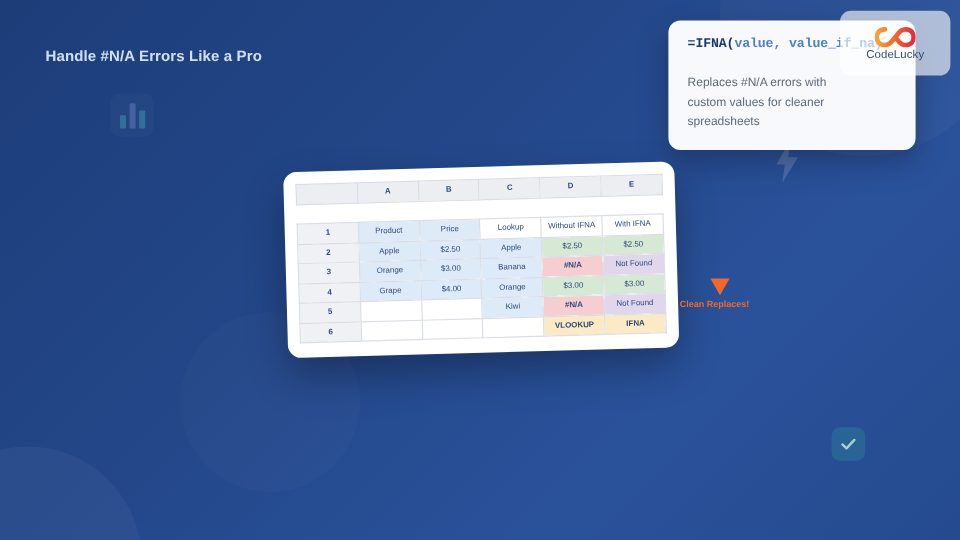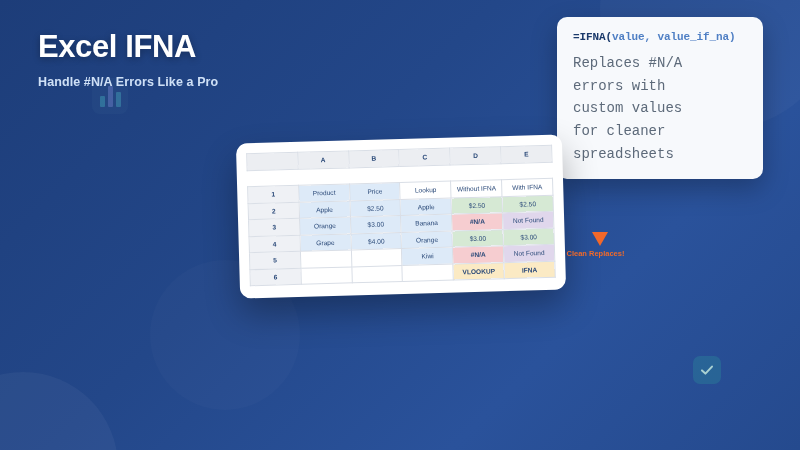--- a/index.html
+++ b/index.html
@@ -114,26 +114,25 @@
   #formula-text {
     font-family: "Liberation Mono", "DejaVu Sans Mono", monospace;
     font-size: 11px;
     font-weight: bold;
     color: #1b3a6b;
     white-space: nowrap;
     letter-spacing: -0.1px;
   }
   #formula-text .args { color: #4f7fc4; }
   #formula-desc {
-    margin-top: 9px;
-    font-size: 14px;
+    margin-top: 19px;
+    font-size: 10px;
     line-height: 1.62;
     color: #5d6a7a;
     max-width: 125px;
-    font-family: Liberation Mono, monospace;
   }
 
   
   #brand-badge {
     position: absolute;
     left: 700px; top: 9px;
     width: 92px; height: 54px;
     border-radius: 9px;
     background: rgba(255,255,255,0.62);
     display: flex;
@@ -245,31 +244,43 @@
     </svg>
   </div>
 
   <div class="deco" id="deco-check">
     <svg width="16" height="16" viewBox="0 0 16 16">
       <path d="M3 8.4 L6.4 11.6 L13 4.6" fill="none" stroke="#bfe4dc" stroke-width="2" stroke-linecap="round" stroke-linejoin="round" opacity="0.85"></path>
     </svg>
   </div>
 
   <div id="headline-block">
-    <h1 id="page-title">Excel IFNA</h1>
     <p id="page-subtitle">Handle #N/A Errors Like a Pro</p>
   </div>
 
   <div id="formula-card">
     <div id="formula-text">
       <span>=IFNA(</span><span class="args">value, value_if_na)</span>
     </div>
     <div id="formula-desc">Replaces #N/A errors with custom values for cleaner spreadsheets</div>
   </div>
 
+  <div id="brand-badge">
+    <svg id="brand-logo-icon" viewBox="0 0 44 26">
+      <defs>
+        <linearGradient id="lucky-grad" x1="0" y1="0" x2="1" y2="0">
+          <stop offset="0%" stop-color="#f9a03c"></stop>
+          <stop offset="50%" stop-color="#f2682a"></stop>
+          <stop offset="100%" stop-color="#e32c3d"></stop>
+        </linearGradient>
+      </defs>
+      <path d="M11 4.5 C4.5 4.5 2 8.5 2 13 C2 17.5 4.5 21.5 11 21.5 C17.5 21.5 19.5 15 22 13 C24.5 11 26.5 4.5 33 4.5 C39.5 4.5 42 8.5 42 13 C42 17.5 39.5 21.5 33 21.5 C26.5 21.5 24.5 15 22 13" fill="none" stroke="url(#lucky-grad)" stroke-width="5" stroke-linecap="round"></path>
+    </svg>
+    <div id="brand-name">CodeLucky</div>
+  </div>
 
   <div id="spreadsheet-card">
     <table class="sheet">
       <thead>
         <tr class="colhead">
           <th class="corner"></th>
           <th>A</th>
           <th>B</th>
           <th>C</th>
           <th>D</th>

